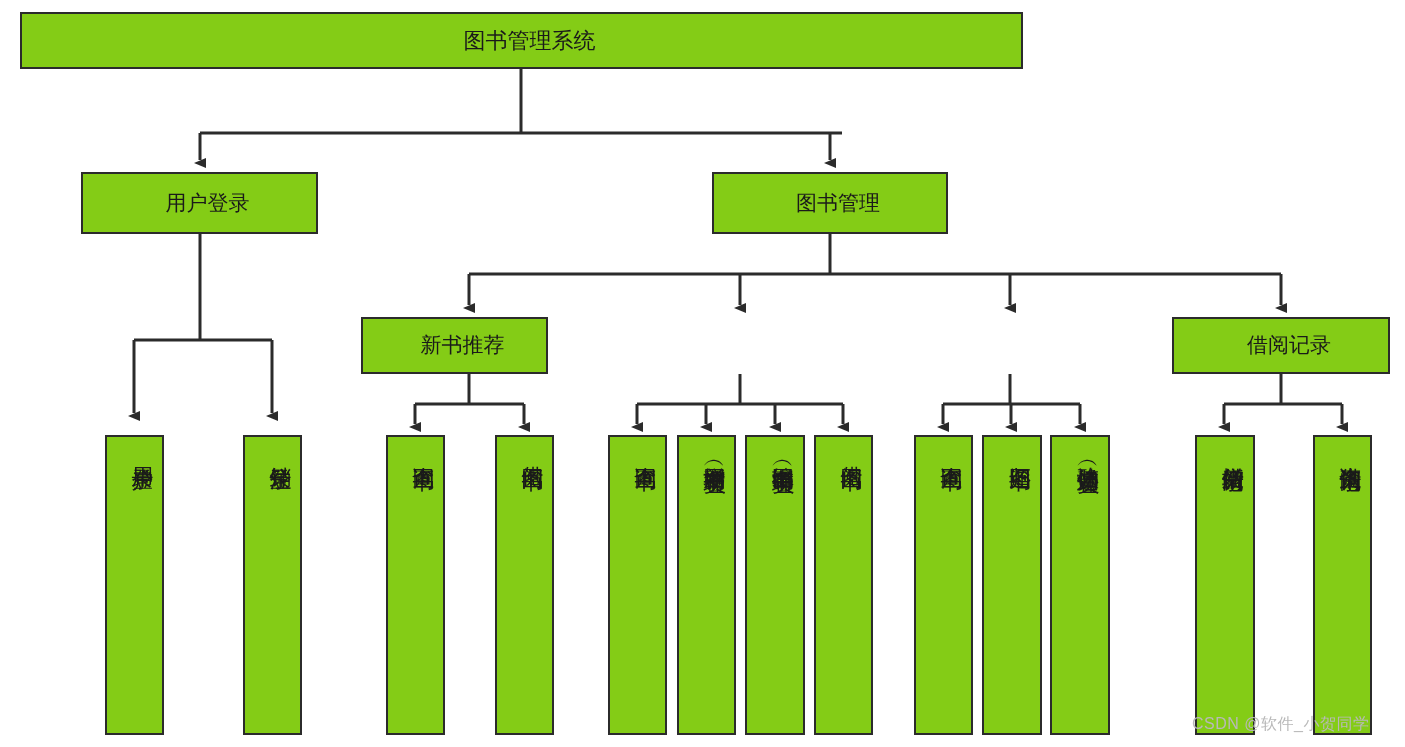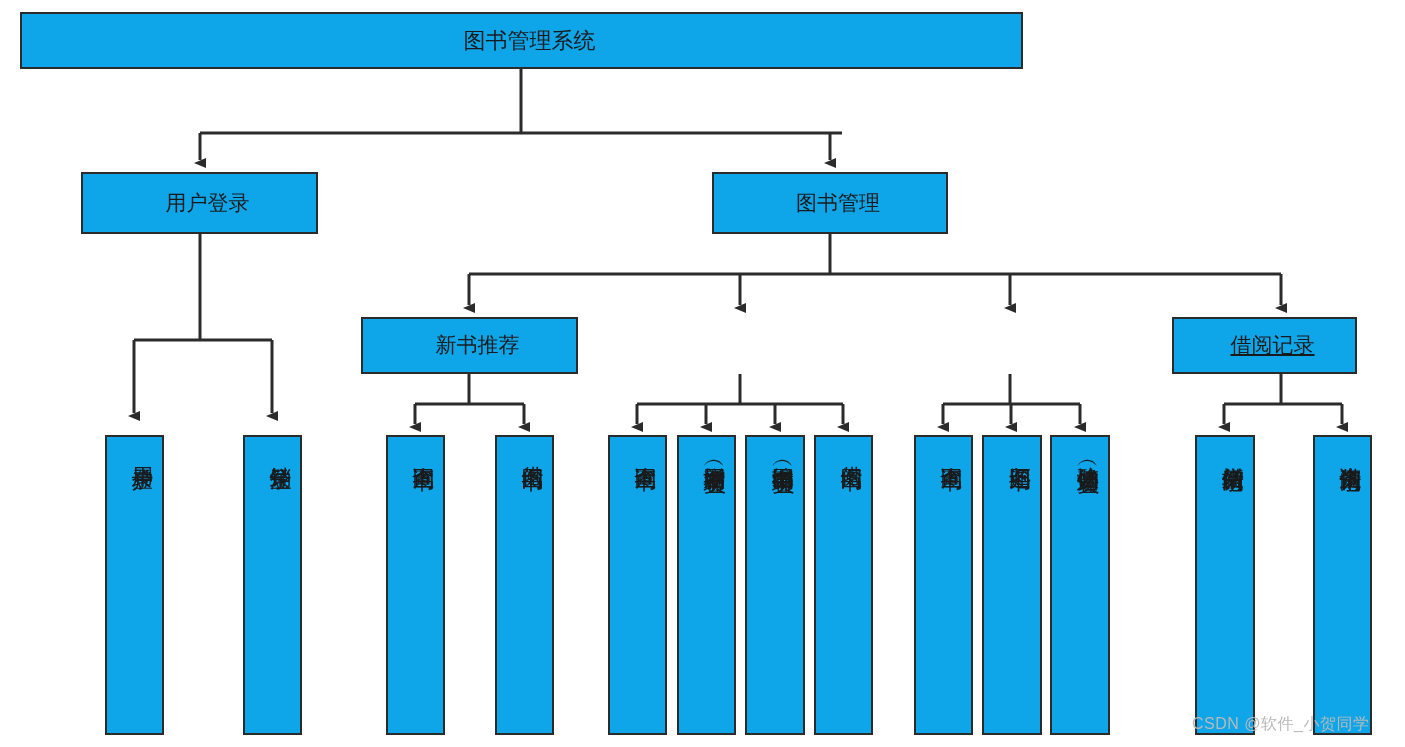--- a/index.html
+++ b/index.html
@@ -21,21 +21,21 @@
   #diagram-svg {
     position: absolute;
     left: 0;
     top: 0;
     width: 1405px;
     height: 747px;
   }
   .node {
     position: absolute;
     box-sizing: border-box;
-    background: #0ea5e9;
+    background: #84cc16;
     border: 2px solid #2b2b2b;
     display: flex;
     align-items: center;
     justify-content: center;
     color: #1a1a1a;
     padding-left: 16px;
   }
   .node-label {
     display: block;
     text-align: center;
@@ -141,24 +141,24 @@
     <span class="node-label">图书管理系统</span>
   </div>
 
   <div class="node horizontal" style="left:81px; top:172px; width:237px; height:62px;">
     <span class="node-label">用户登录</span>
   </div>
   <div class="node horizontal" style="left:712px; top:172px; width:236px; height:62px;">
     <span class="node-label">图书管理</span>
   </div>
 
-  <div class="node horizontal" style="left:361px; top:317px; width:217px; height:57px;">
+  <div class="node horizontal" style="left:361px; top:317px; width:187px; height:57px;">
     <span class="node-label">新书推荐</span>
   </div>
-  <div class="node horizontal" style="left:1172px; top:317px; width:185px; height:57px;text-decoration:underline;">
+  <div class="node horizontal" style="left:1172px; top:317px; width:218px; height:57px;">
     <span class="node-label">借阅记录</span>
   </div>
 
   <div class="node vertical" style="left:105px; top:435px; width:59px; height:300px;">
     <span class="node-label">用户登录</span>
   </div>
   <div class="node vertical" style="left:243px; top:435px; width:59px; height:300px;">
     <span class="node-label">注销登录</span>
   </div>
 

